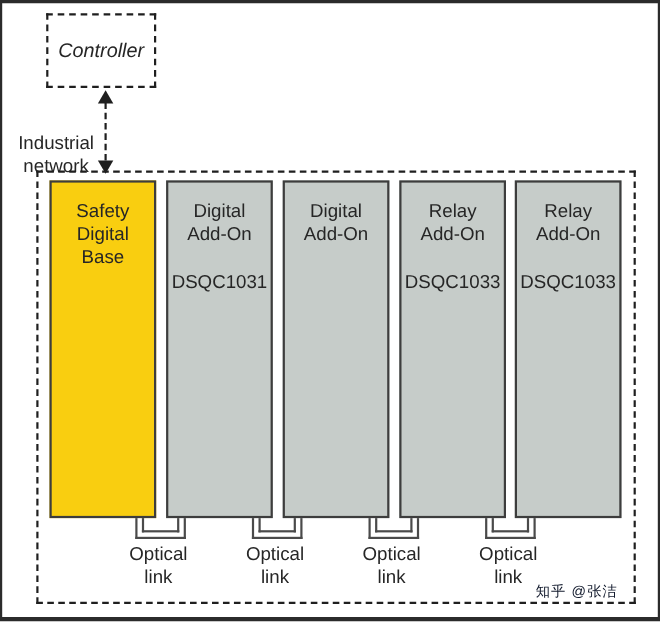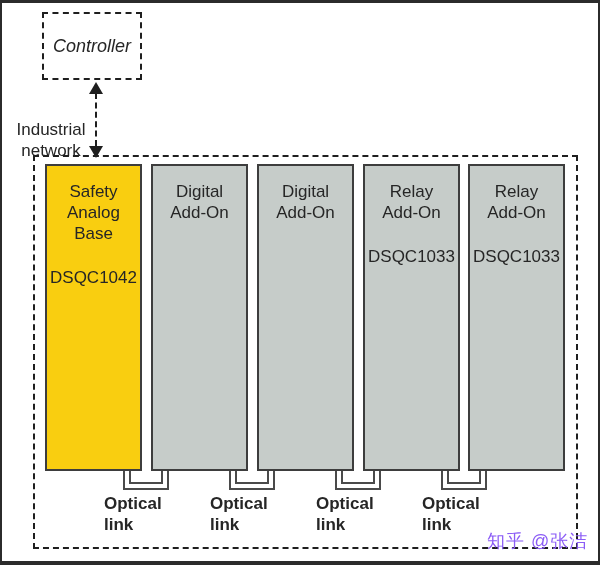--- a/index.html
+++ b/index.html
@@ -66,27 +66,26 @@
     border-bottom: 2px solid #4a4a4a;
   }
   .bracket-inner {
     position: absolute; left: 4px; top: 0; width: 34px; height: 13px;
     box-sizing: border-box;
     border-left: 2px solid #4a4a4a; border-right: 2px solid #4a4a4a;
     border-bottom: 2px solid #4a4a4a;
   }
   .optical-label {
     position: absolute; top: 493px; width: 80px;
-    text-align: left; font-size: 17px; line-height: 21px;
+    text-align: center; font-size: 17px; line-height: 21px;
     white-space: pre-line;
-    font-weight: bold;
   }
   .watermark {
     position: absolute; left: 487px; top: 529px;
-    font-size: 18px; color: #8b5cf6; letter-spacing: 1px; z-index: 5;
+    font-size: 13px; color: #0f172a; letter-spacing: 1px; z-index: 5;
   }
 </style>
 </head>
 <body>
 
 <div class="frame"></div>
 
 <div class="controller-box">
   <span>Controller</span>
 </div>
@@ -95,27 +94,27 @@
 <div class="arrow-head arrow-up"></div>
 <div class="arrow-head arrow-down"></div>
 
 <div class="network-label">Industrial
 network</div>
 
 <div class="io-box"></div>
 
 <div class="module base" style="left:45px">
   <div class="m-title">Safety
-Analog
+Digital
 Base</div>
-  <div class="m-code">DSQC1042</div>
 </div>
 <div class="module addon" style="left:151px">
   <div class="m-title">Digital
 Add-On</div>
+  <div class="m-code">DSQC1031</div>
 </div>
 <div class="module addon" style="left:257px">
   <div class="m-title">Digital
 Add-On</div>
 </div>
 <div class="module addon" style="left:363px">
   <div class="m-title">Relay
 Add-On</div>
   <div class="m-code">DSQC1033</div>
 </div>

